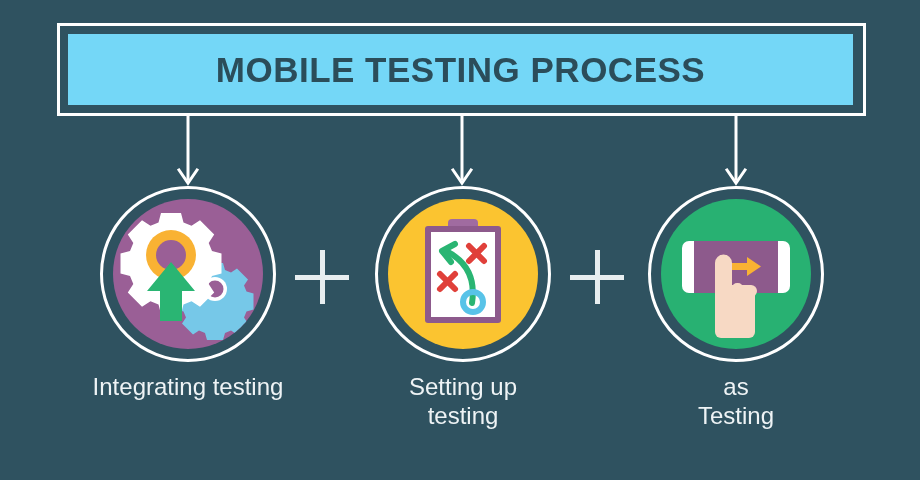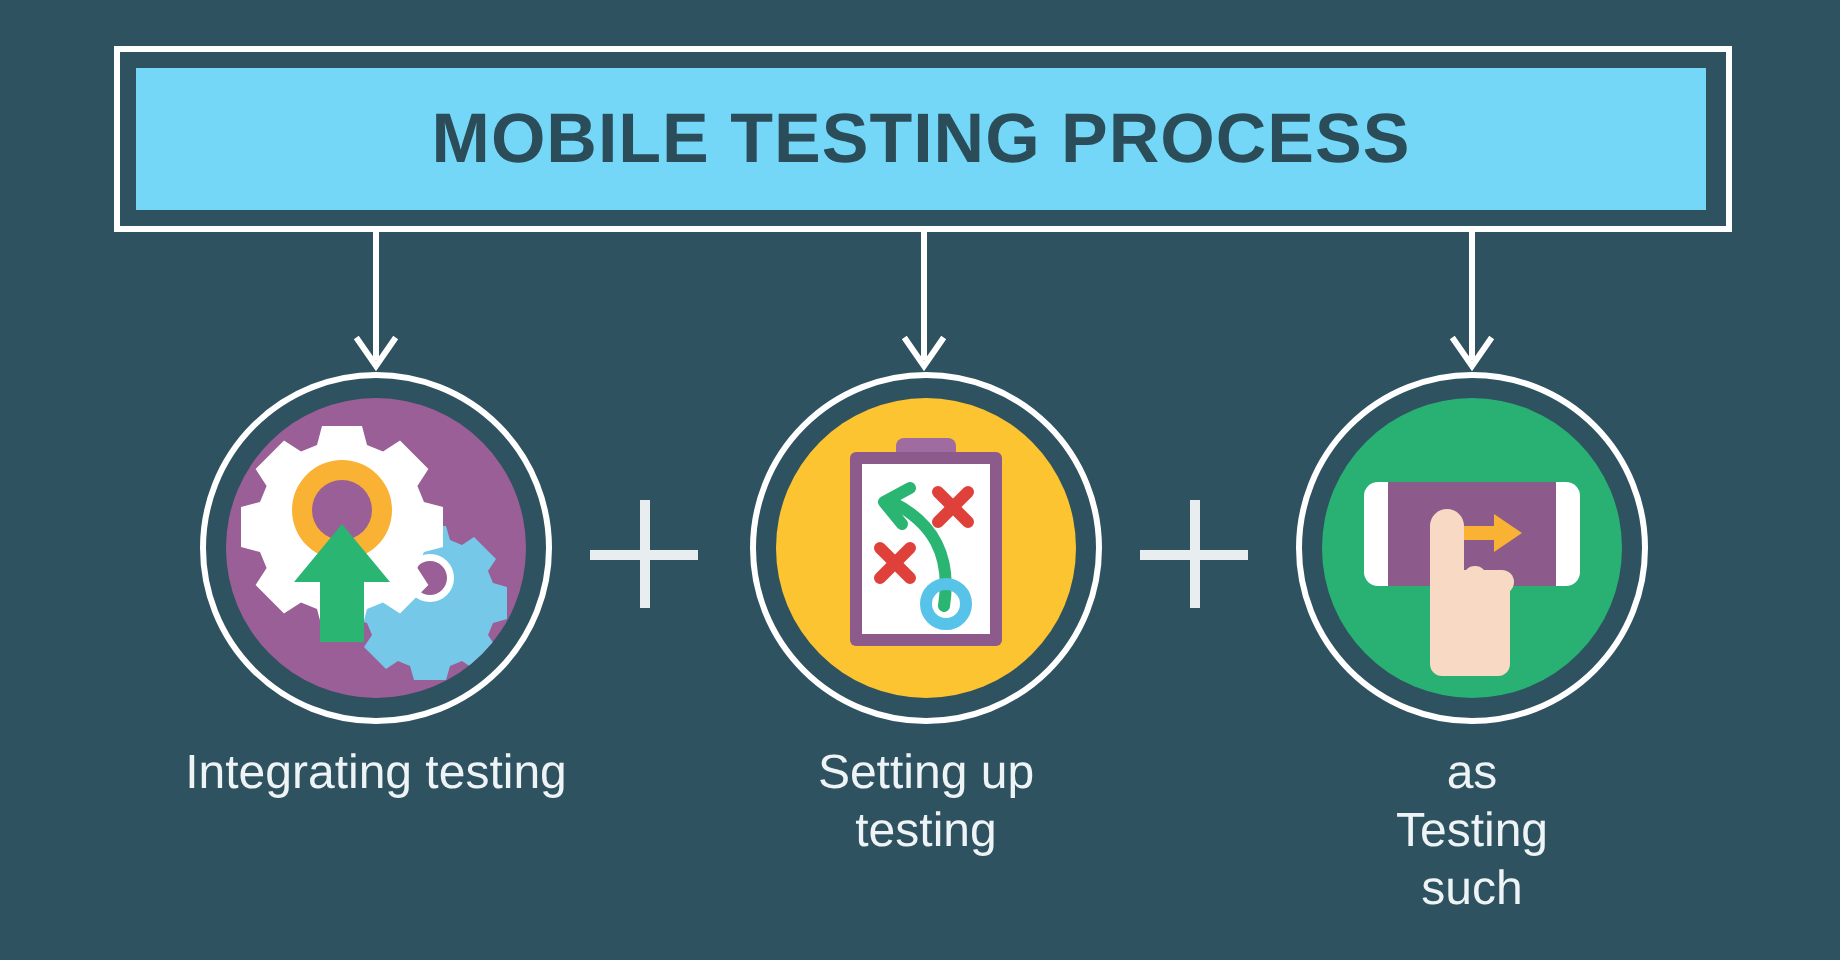--- a/index.html
+++ b/index.html
@@ -230,16 +230,15 @@
   <div class="caption" style="left:38px;">
     <span class="line">Integrating testing</span>
   </div>
   <div class="caption" style="left:313px;">
     <span class="line">Setting up</span>
     <span class="line">testing</span>
   </div>
   <div class="caption" style="left:586px;">
     <span class="line">as</span>
     <span class="line">Testing</span>
-    <span class="line">such</span>
   </div>
 
 </div>
 
 </body></html>

